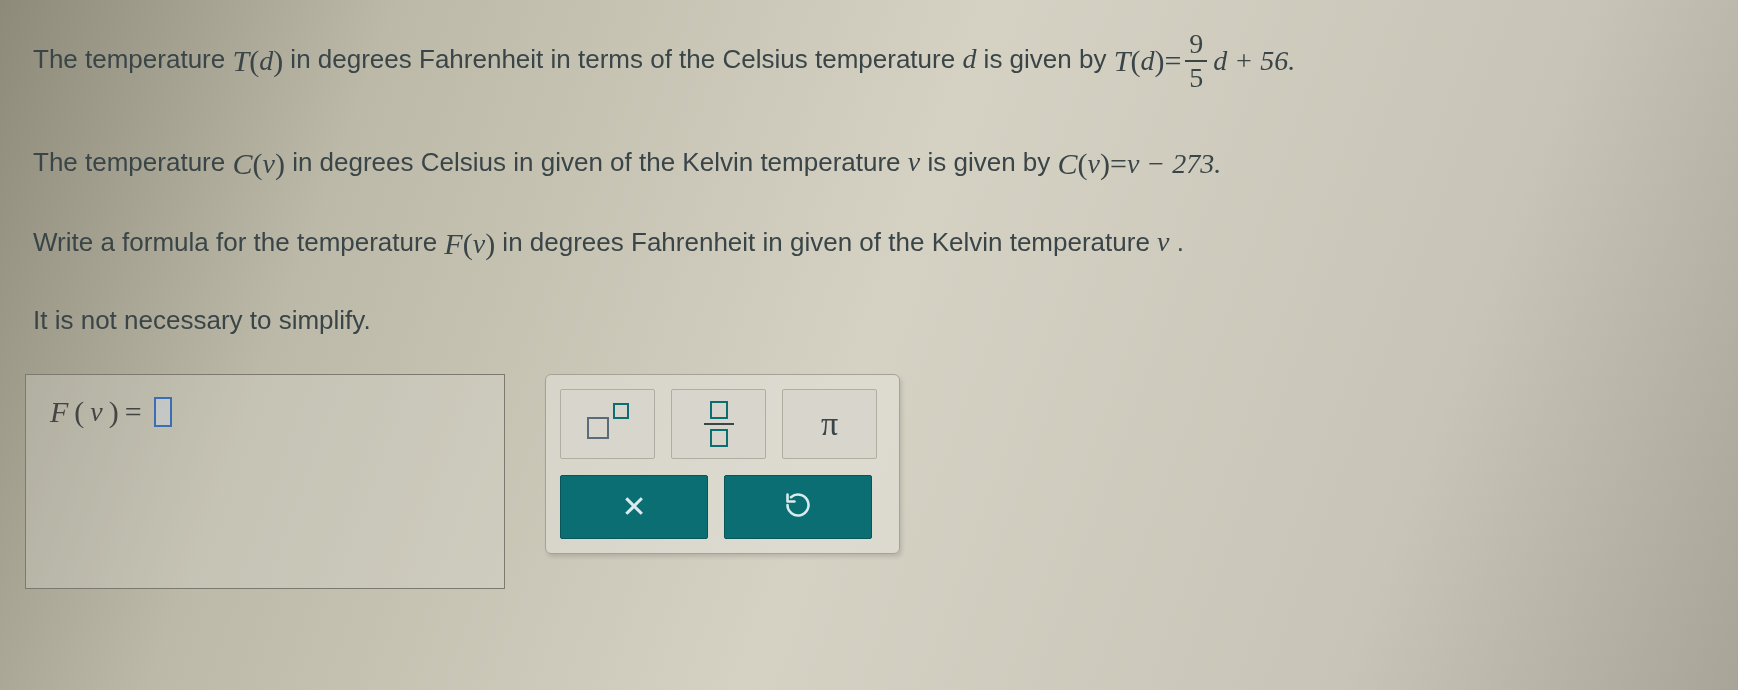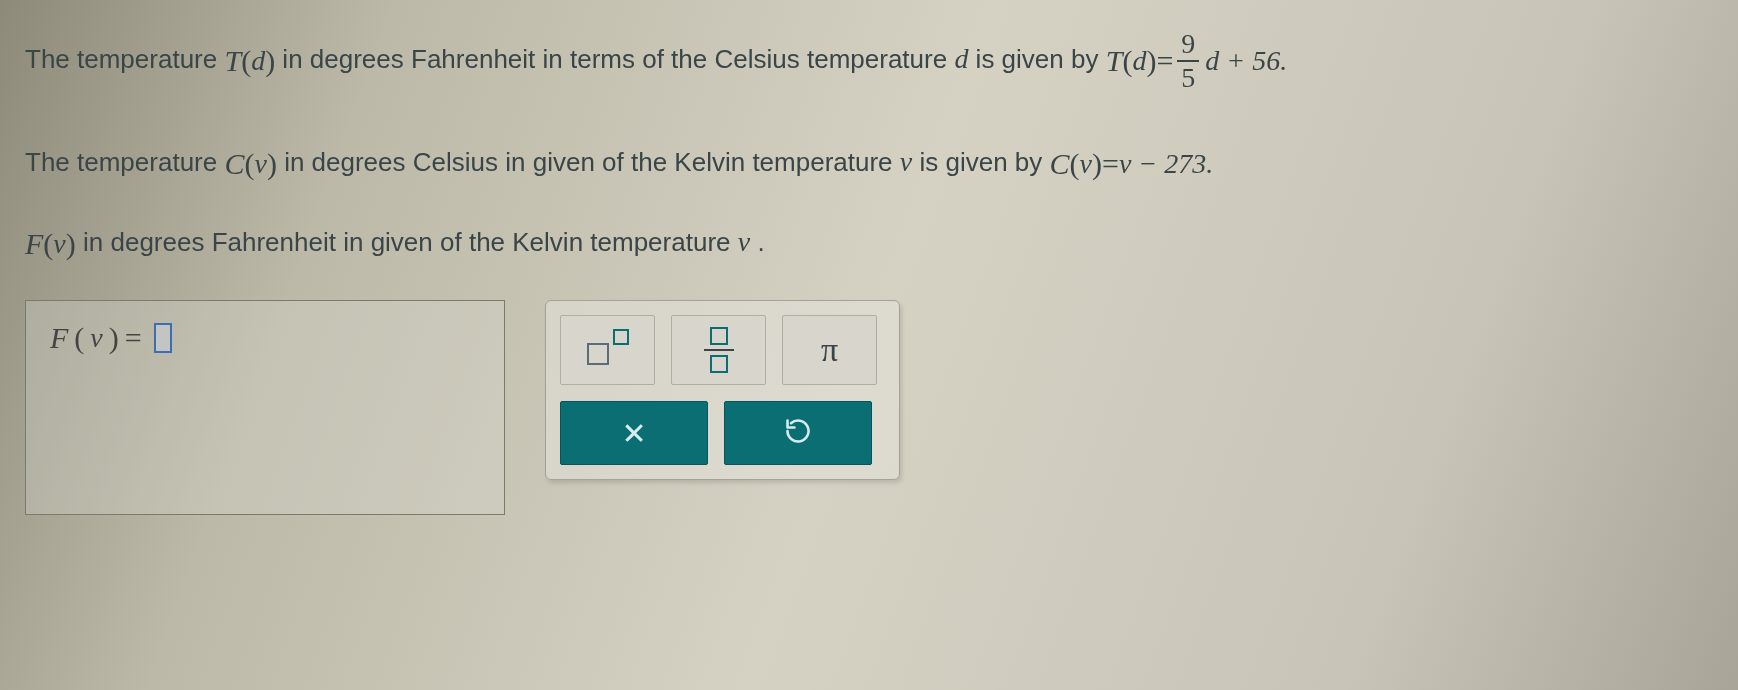--- a/index.html
+++ b/index.html
@@ -11,20 +11,21 @@
     color: #3a4548;
     padding: 30px 25px;
     position: relative;
     overflow: hidden;
   }
 
   .question-text {
     font-size: 26px;
     line-height: 1.6;
     color: #3a4548;
+    margin-left: 8px;
   }
 
   .para { margin-bottom: 32px; }
   .para.first { margin-bottom: 48px; }
   .math-fn { font-style: italic; font-family: Georgia, 'Times New Roman', serif; font-size: 30px; }
   .math-paren { font-family: Georgia, 'Times New Roman', serif; font-size: 30px; }
   .math-var { font-style: italic; font-family: Georgia, 'Times New Roman', serif; font-size: 28px; }
 
   .inline-expr { display: inline-flex; align-items: center; vertical-align: middle; }
 
@@ -176,31 +177,35 @@
       <span class="math-fn">C</span>
       <span class="math-paren">(</span>
       <span class="math-var">v</span>
       <span class="math-paren">)</span>
       <span class="math-paren"> = </span>
       <span class="math-var">v − 273.</span>
     </span>
   </div>
 
   <div class="para">
+    <span>Write a formula for the temperature </span>
     <span class="inline-expr">
       <span class="math-fn">F</span>
       <span class="math-paren">(</span>
       <span class="math-var">v</span>
       <span class="math-paren">)</span>
     </span>
     <span> in degrees Fahrenheit in given of the Kelvin temperature </span>
     <span class="math-var">v</span>
     <span>.</span>
   </div>
 
+  <div class="para">
+    <span>It is not necessary to simplify.</span>
+  </div>
 
 </div>
 
 <div class="answer-row">
 
   <div class="answer-box">
     <div class="answer-expr">
       <span class="math-fn">F</span>
       <span class="math-paren">(</span>
       <span class="math-var">v</span>

